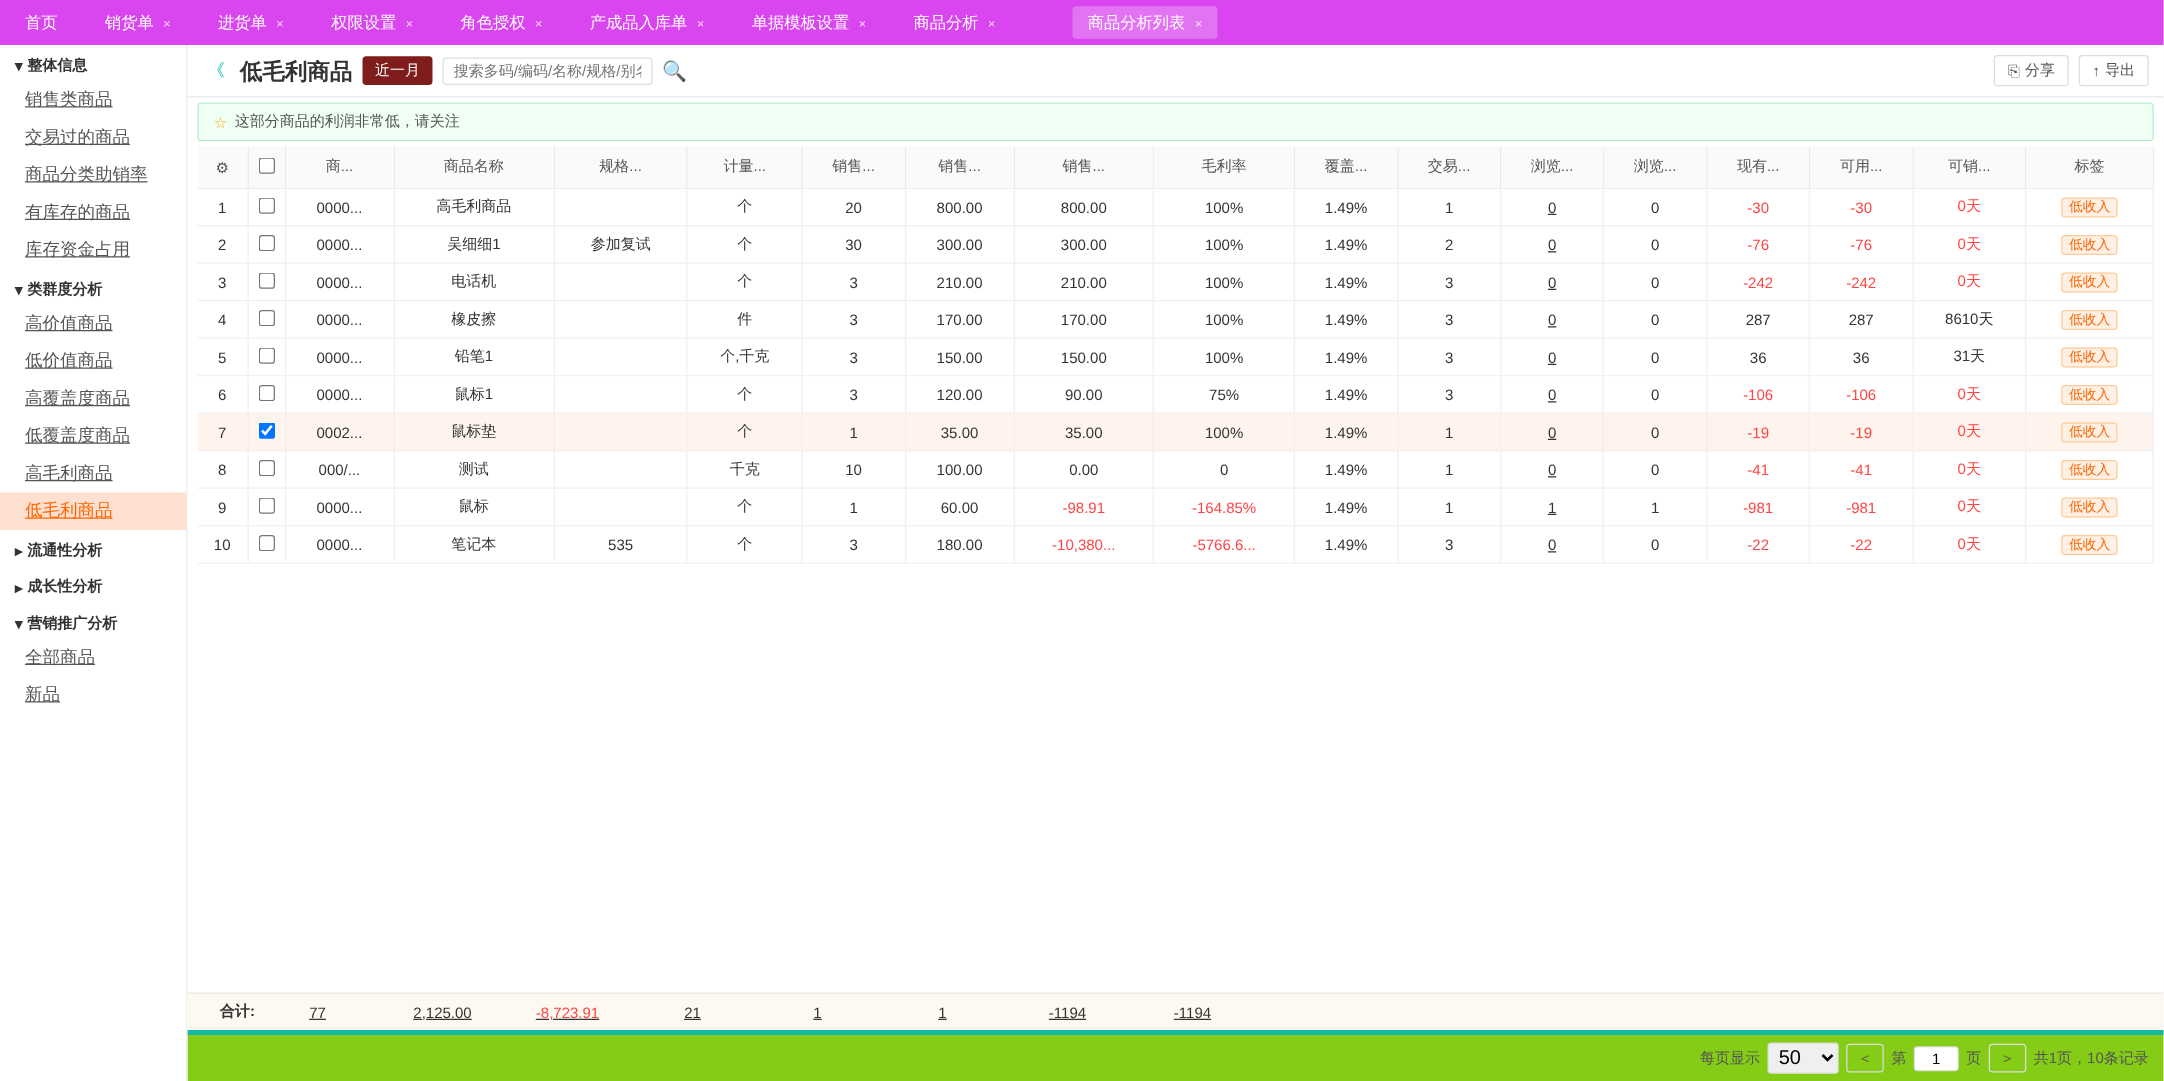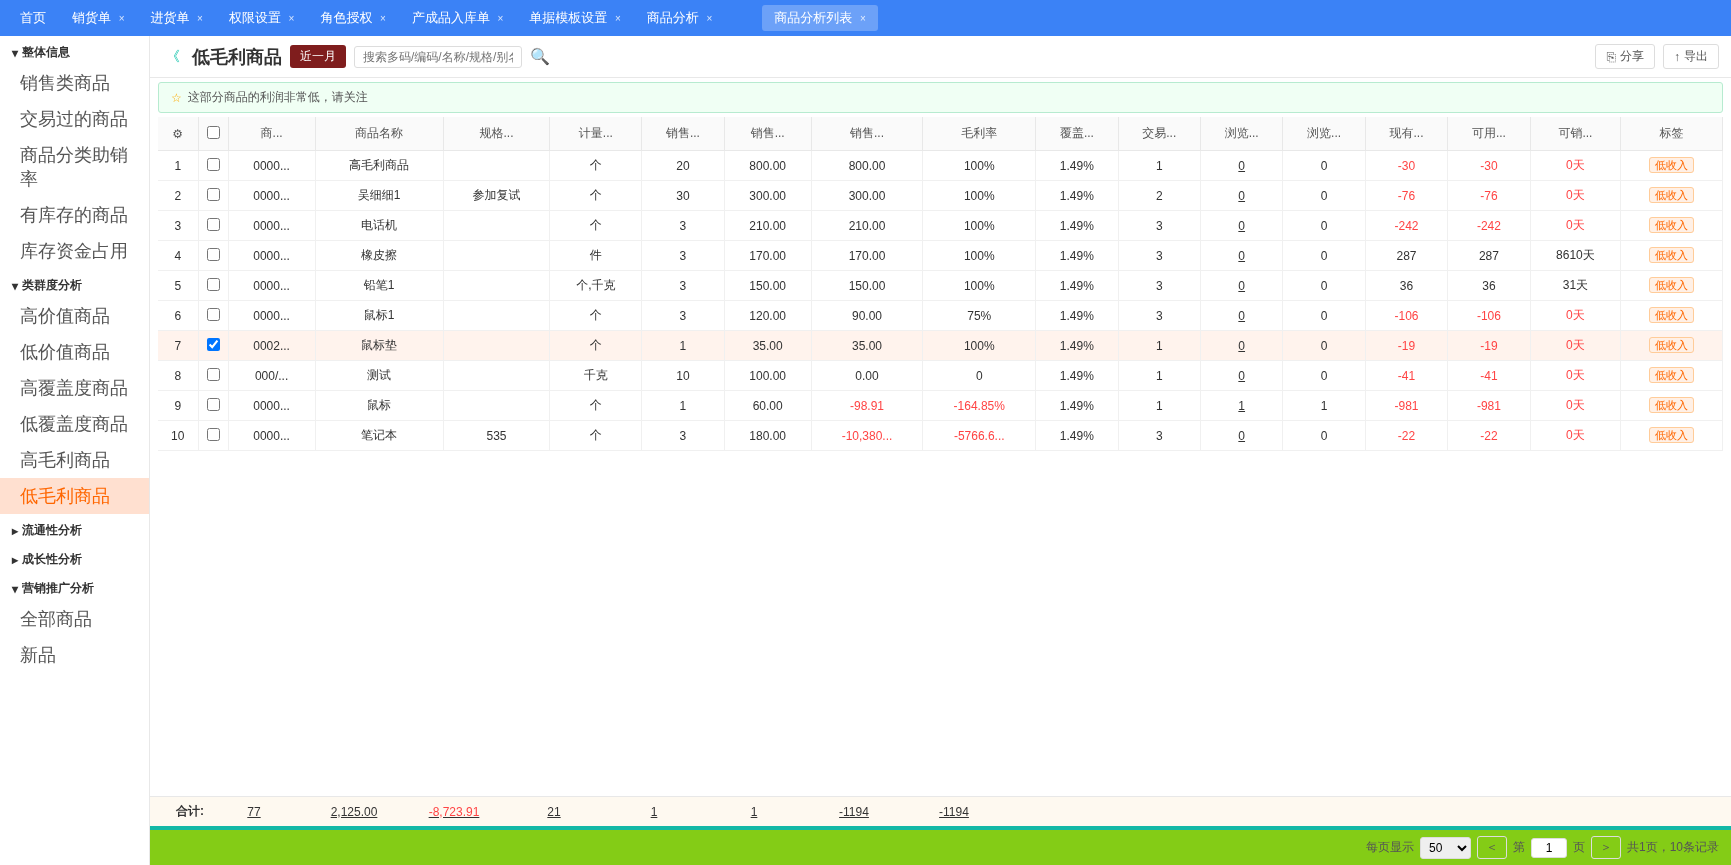--- a/index.html
+++ b/index.html
@@ -1,25 +1,25 @@
 <!DOCTYPE html>
 <html><head>
   <meta charset="utf-8">
   <style>
     * { box-sizing: border-box; margin: 0; padding: 0; }
     body { font-family: 'Microsoft YaHei', Arial, sans-serif; font-size: 12px; background: #f5f5f5; color: #333; }
 
     
     .top-nav {
-      background: #3b82f6;
+      background: #d946ef;
       display: flex;
       align-items: center;
       height: 36px;
       padding: 0 8px;
-      gap: 2px;
+      gap: 14px;
     }
     .top-nav .nav-item {
       color: #fff;
       padding: 4px 12px;
       cursor: pointer;
       border-radius: 3px;
       font-size: 13px;
       white-space: nowrap;
     }
     .top-nav .nav-item.active { background: rgba(255,255,255,0.25); margin-left: 36px; }
@@ -46,21 +46,22 @@
       font-size: 12px;
       cursor: pointer;
       display: flex;
       align-items: center;
       gap: 4px;
     }
     .sidebar-item {
       padding: 6px 12px 6px 20px;
       color: #555;
       cursor: pointer;
-      font-size: 18px;
+      font-size: 14px;
+      text-decoration: underline;
     }
     .sidebar-item.active { background: #ffe0d0; color: #ff6600; }
 
     
     .content {
       flex: 1;
       display: flex;
       flex-direction: column;
       background: #fff;
       overflow: hidden;
@@ -216,21 +217,21 @@
       border-top: 4px solid #14b8a6;
       gap: 6px;
       font-size: 12px;
       color: #555;
       background: #84cc16;
     }
     .page-size-select {
       border: 1px solid #ddd;
       border-radius: 3px;
       padding: 2px 4px;
-      font-size: 12px;
+      font-size: 16px;
     }
     .page-btn {
       background: none;
       border: 1px solid #ddd;
       border-radius: 3px;
       padding: 2px 8px;
       cursor: pointer;
       color: #555;
       font-size: 12px;
     }

